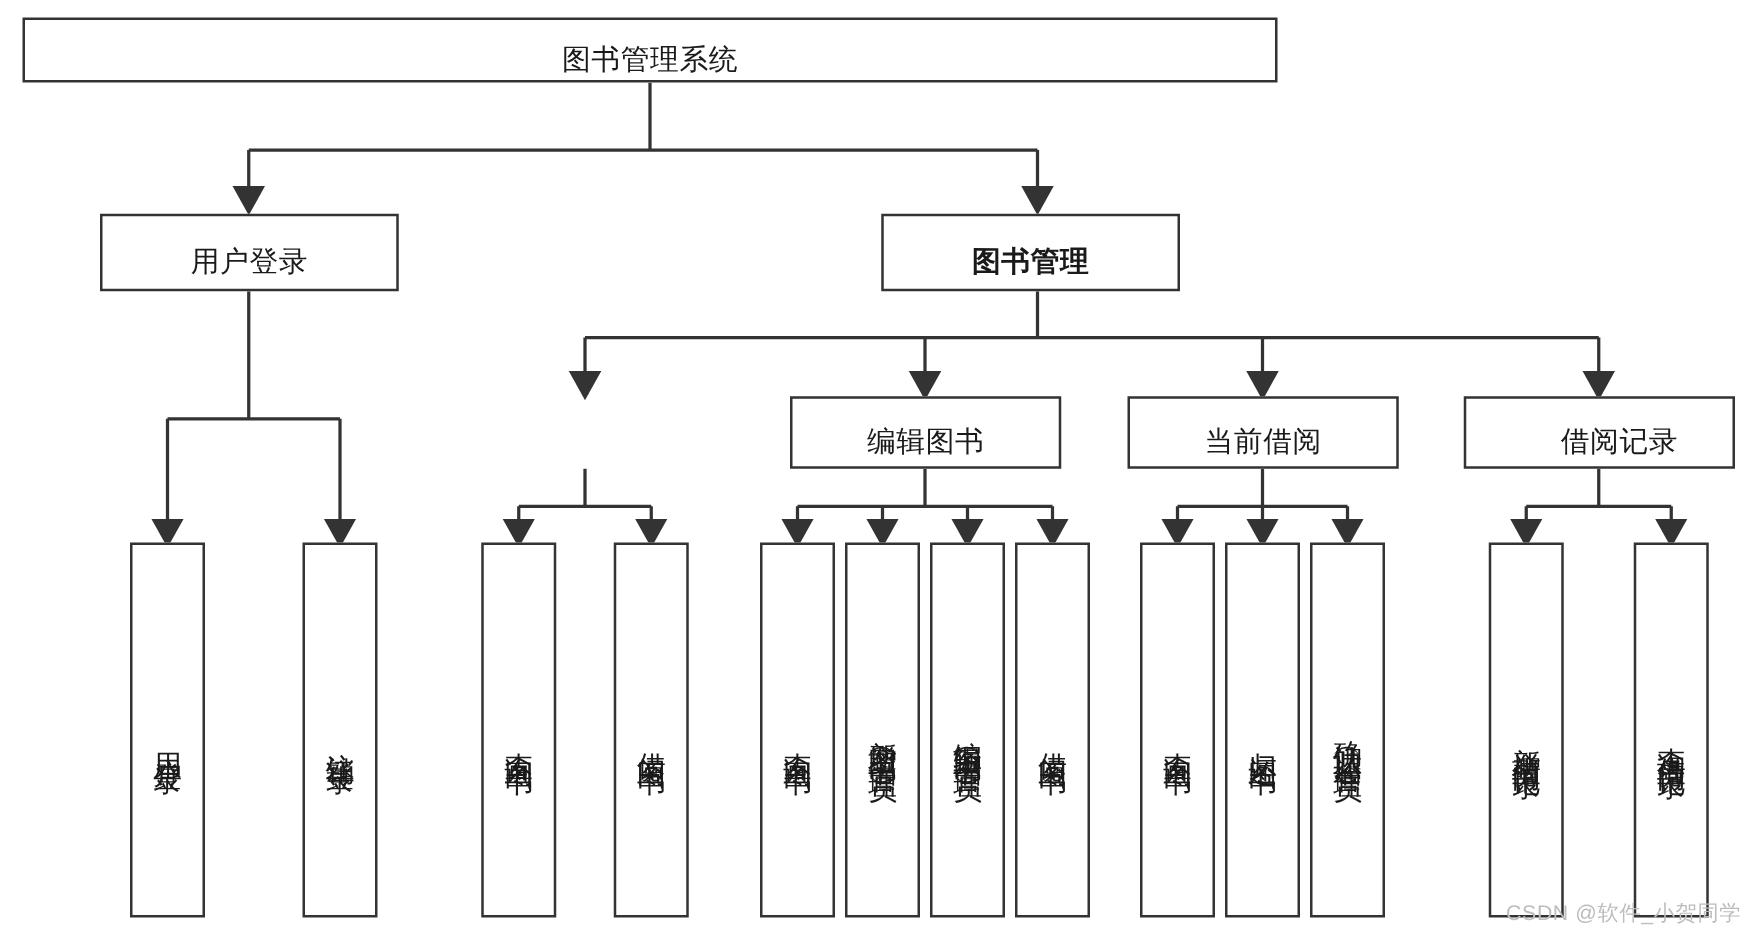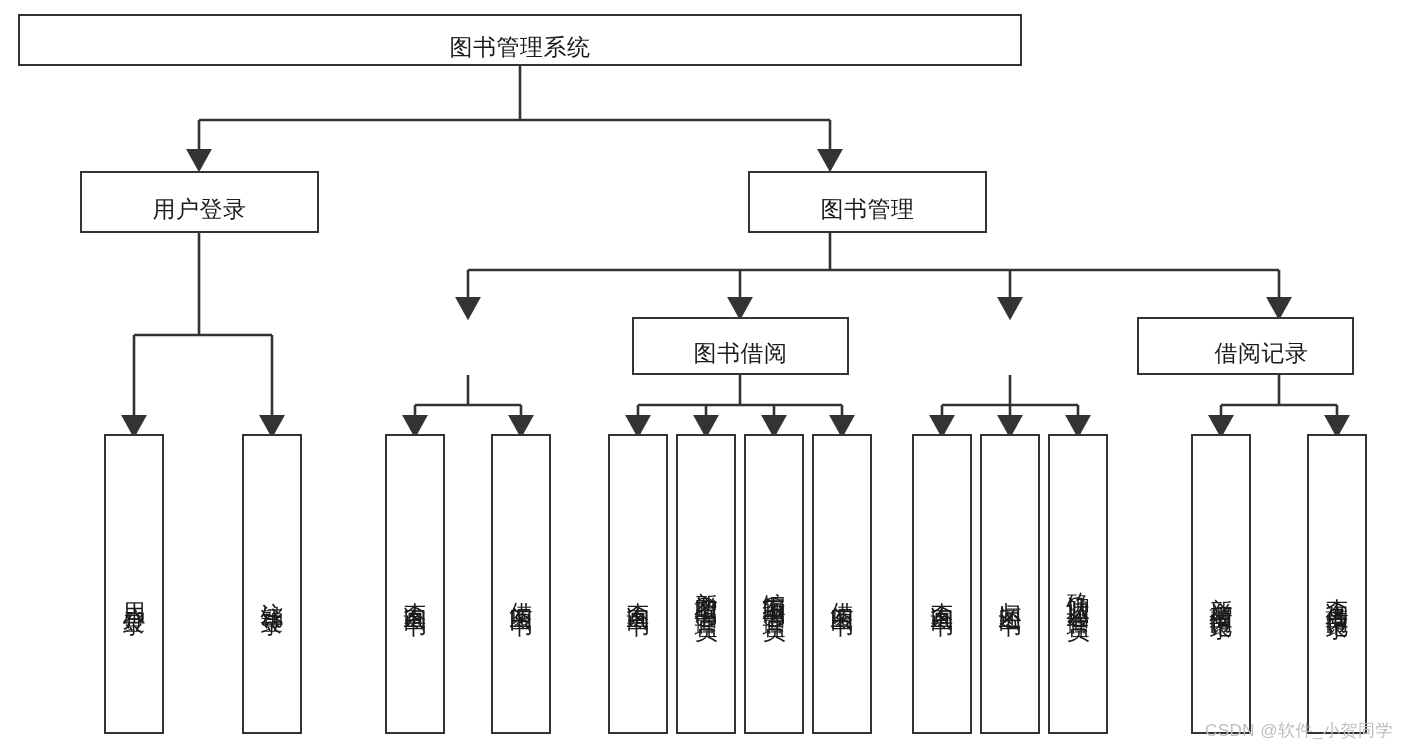--- a/index.html
+++ b/index.html
@@ -127,28 +127,31 @@
     </g>
   </svg>
 
   <div class="node root horiz" style="left:18px; top:14px; width:1004px; height:52px;">
     <span class="label">图书管理系统</span>
   </div>
 
   <div class="node horiz" style="left:80px; top:171px; width:239px; height:62px;">
     <span class="label">用户登录</span>
   </div>
-  <div class="node horiz" style="left:748px; top:171px; width:239px; height:62px;">
+  <div class="node horiz" style="left:705px; top:171px; width:239px; height:62px;font-weight:bold;">
     <span class="label">图书管理</span>
   </div>
 
   <div class="node horiz" style="left:632px; top:317px; width:217px; height:58px;">
-    <span class="label">图书借阅</span>
+    <span class="label">编辑图书</span>
   </div>
-  <div class="node horiz" style="left:1137px; top:317px; width:217px; height:58px;padding-left:32px;">
+  <div class="node horiz" style="left:902px; top:317px; width:217px; height:58px;">
+    <span class="label">当前借阅</span>
+  </div>
+  <div class="node horiz" style="left:1171px; top:317px; width:217px; height:58px;padding-left:32px;">
     <span class="label">借阅记录</span>
   </div>
 
   <div class="node vert" style="left:104px; top:434px; width:60px; height:300px;">
     <span class="label">用户登录</span>
   </div>
   <div class="node vert" style="left:242px; top:434px; width:60px; height:300px;">
     <span class="label">注销登录</span>
   </div>
 

